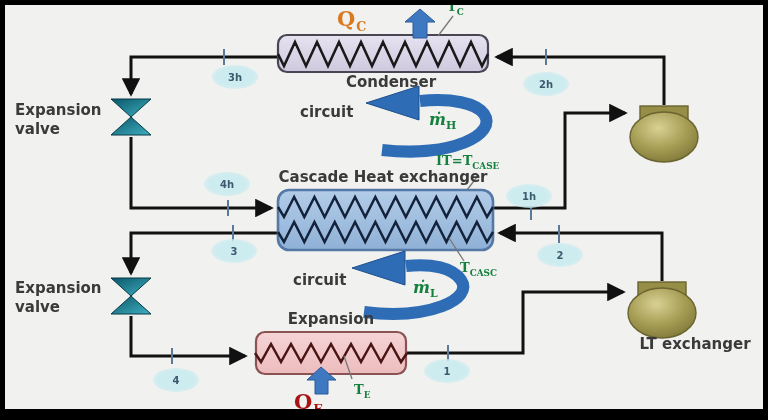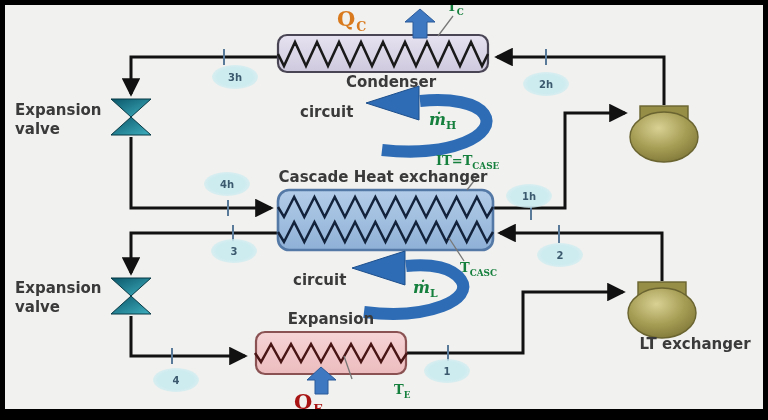--- a/index.html
+++ b/index.html
@@ -175,21 +175,21 @@
   <div class="math heatQ qc" style="left:337px;top:6px;"><span>Q</span><sub>C</sub></div>
 
   <div class="math heatQ qe" style="left:294px;top:389px;"><span>Q</span><sub>E</sub></div>
 
   <div class="math" style="left:447px;top:-1px;"><span>T</span><sub>C</sub></div>
 
   <div class="math" style="left:436px;top:153px;"><span>IT=T</span><sub>CASE</sub></div>
 
   <div class="math" style="left:460px;top:260px;"><span>T</span><sub>CASC</sub></div>
 
-  <div class="math" style="left:354px;top:382px;margin-left:40px;"><span>T</span><sub>E</sub></div>
+  <div class="math" style="left:354px;top:382px;"><span>T</span><sub>E</sub></div>
 
   <div class="math mdot" style="left:429px;top:110px;"><span>ṁ</span><sub style="font-style:normal;">H</sub></div>
 
   <div class="math mdot" style="left:413px;top:278px;"><span>ṁ</span><sub style="font-style:normal;">L</sub></div>
 
   <div class="badge" style="left:212px;top:65px;">3h</div>
   <div class="badge" style="left:523px;top:72px;">2h</div>
   <div class="badge" style="left:204px;top:172px;">4h</div>
   <div class="badge" style="left:506px;top:184px;text-align:right;">1h</div>
   <div class="badge" style="left:211px;top:239px;">3</div>

